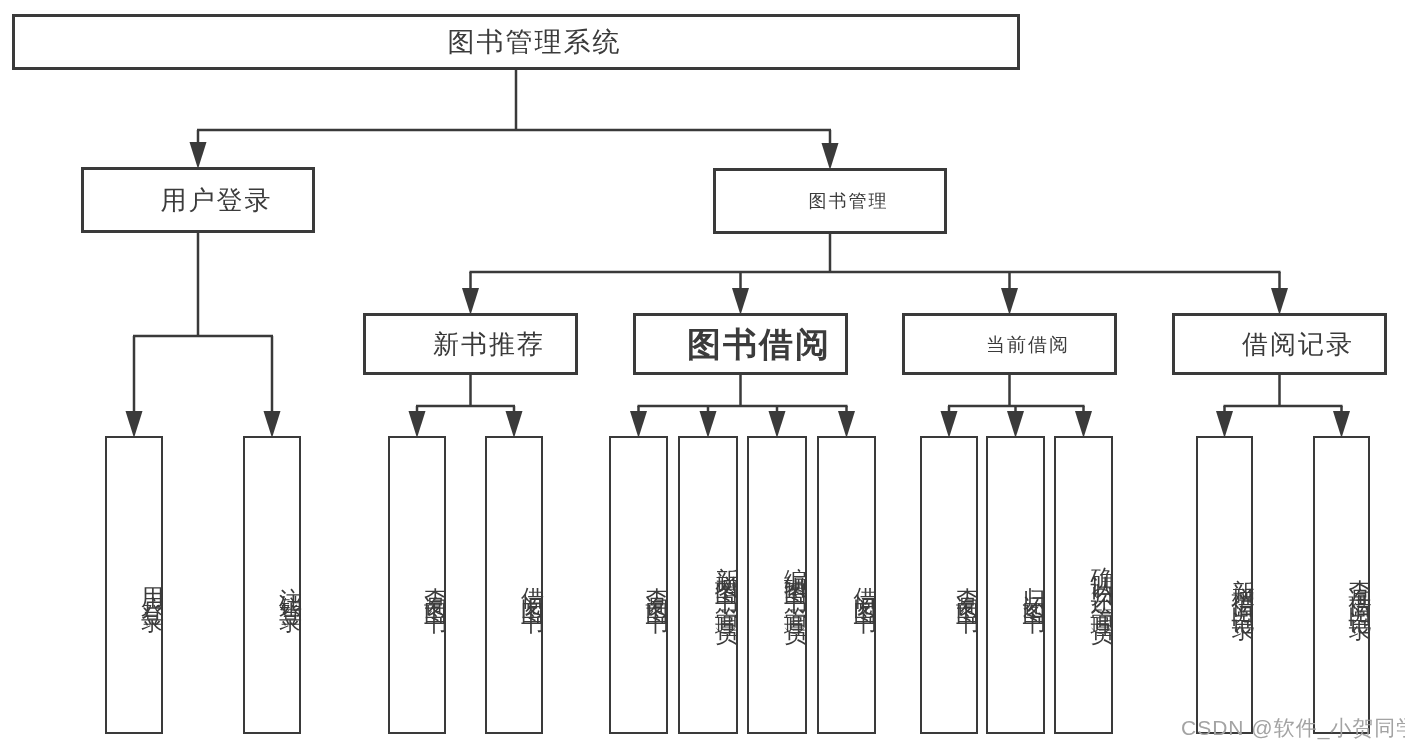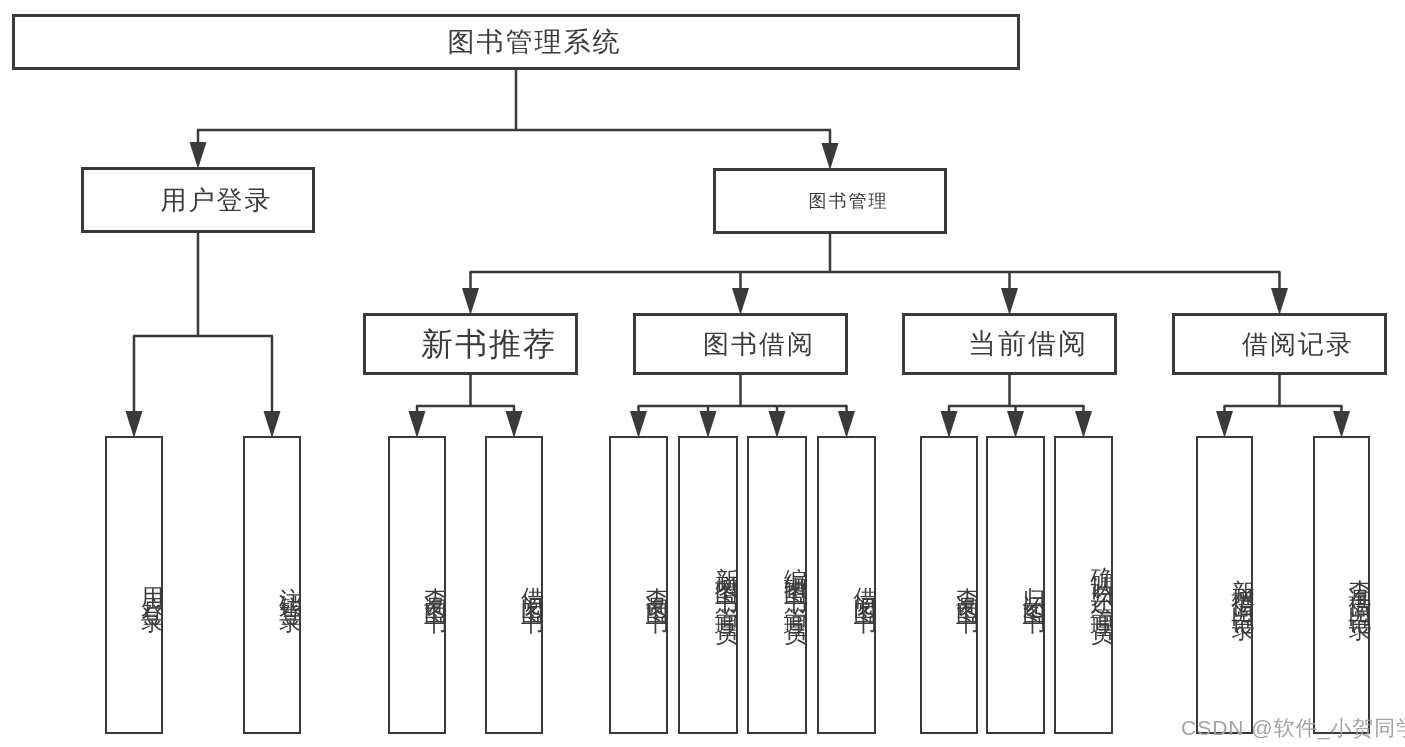--- a/index.html
+++ b/index.html
@@ -115,27 +115,27 @@
 <div class="node hbox" style="left: 12px; top: 14px; width: 1008px; height: 56px;">
       <span class="label" style="font-size: 27px;">图书管理系统</span>
     </div>
     <div class="node hbox" style="left: 81px; top: 167px; width: 234px; height: 66px;">
       <span class="label" style="font-size: 26px;">用户登录</span>
     </div>
     <div class="node hbox" style="left: 713px; top: 168px; width: 234px; height: 66px;">
       <span class="label" style="font-size: 18px;">图书管理</span>
     </div>
     <div class="node hbox" style="left: 363px; top: 313px; width: 215px; height: 62px;">
-      <span class="label" style="font-size: 32px;">新书推荐</span>
+      <span class="label" style="font-size: 26px;">新书推荐</span>
     </div>
     <div class="node hbox" style="left: 633px; top: 313px; width: 215px; height: 62px;">
-      <span class="label" style="font-size: 26px;">图书借阅</span>
+      <span class="label" style="font-size: 34px; font-weight: bold;">图书借阅</span>
     </div>
     <div class="node hbox" style="left: 902px; top: 313px; width: 215px; height: 62px;">
-      <span class="label" style="font-size: 28px;">当前借阅</span>
+      <span class="label" style="font-size: 19px;">当前借阅</span>
     </div>
     <div class="node hbox" style="left: 1172px; top: 313px; width: 215px; height: 62px;">
       <span class="label" style="font-size: 26px;">借阅记录</span>
     </div>
     <div class="node vbox" style="left: 105px; top: 436px; width: 58px; height: 298px;">
       <span class="label" style="font-size: 23px;">用户登录</span>
     </div>
     <div class="node vbox" style="left: 243px; top: 436px; width: 58px; height: 298px;">
       <span class="label" style="font-size: 23px;">注销登录</span>
     </div>

